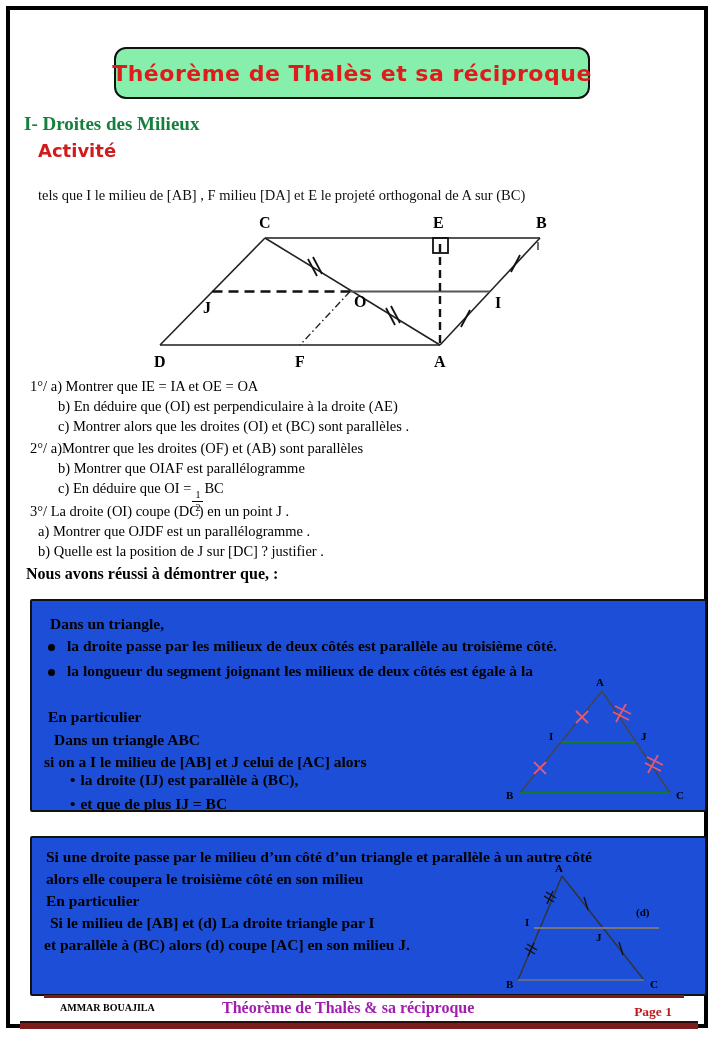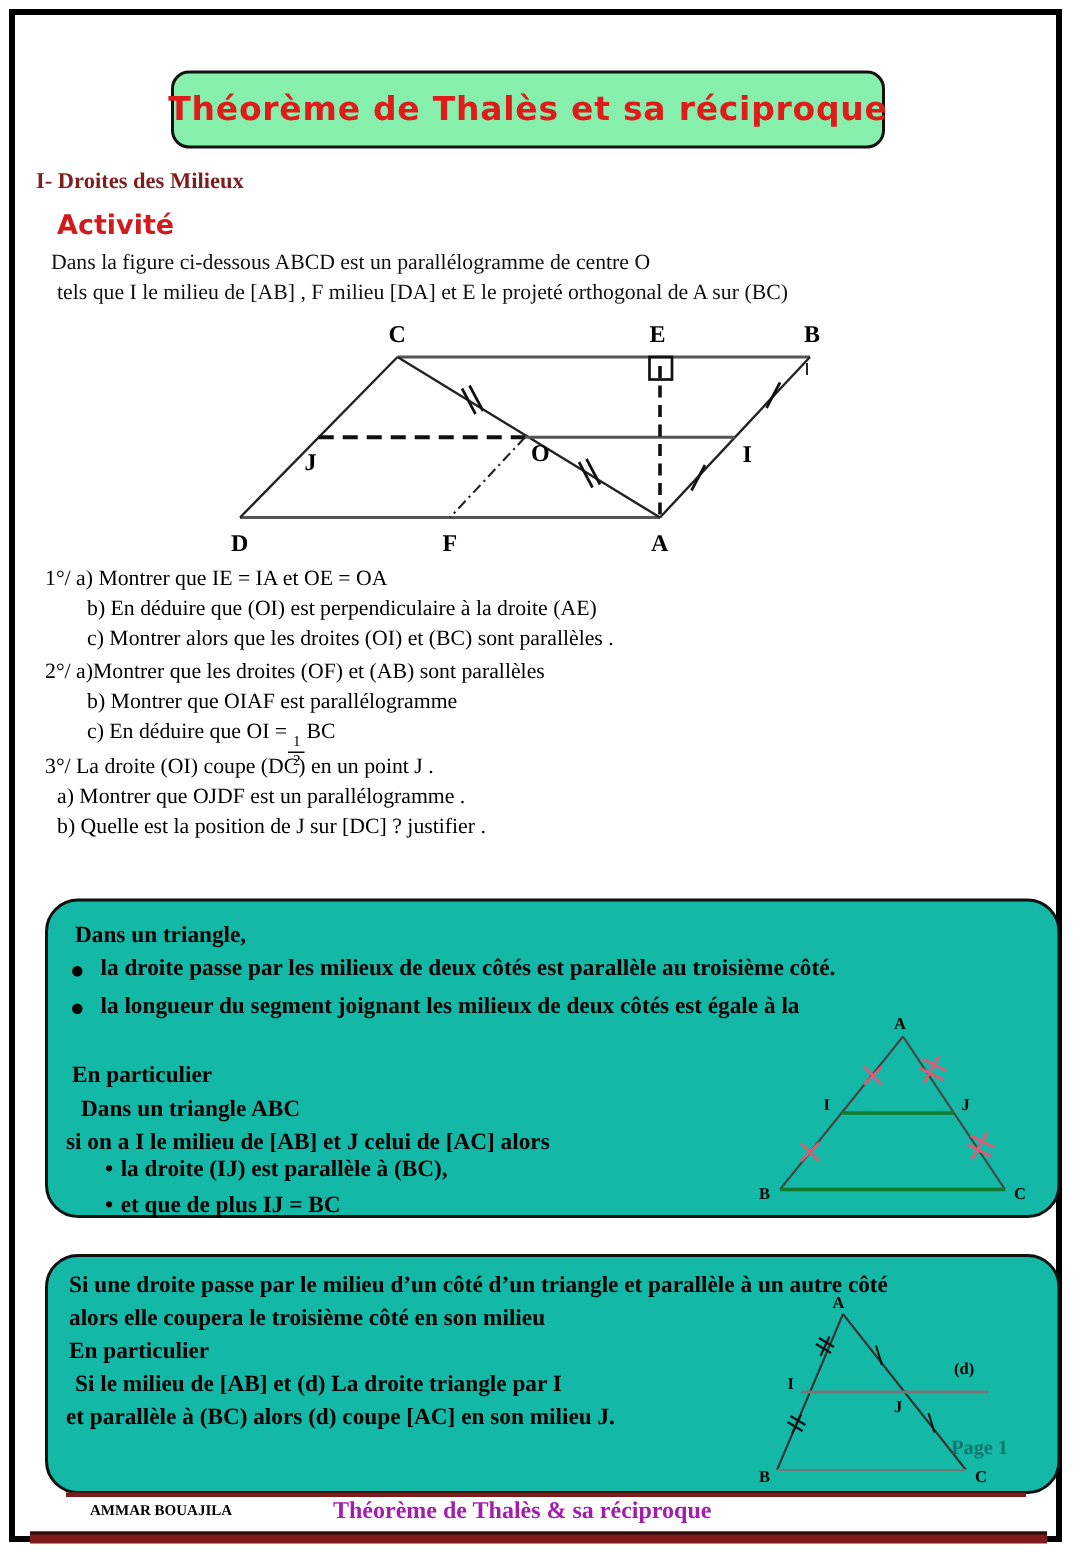--- a/index.html
+++ b/index.html
@@ -43,24 +43,24 @@
     font-weight: bold;
     font-size: 22px;
     letter-spacing: 0.5px;
     white-space: nowrap;
   }
 
   
   .h-section {
     position: absolute;
     left: 14px; top: 103px;
-    color: #7f1d1d;
-    font-family: "Liberation Serif", serif;
-    font-weight: bold;
-    font-size: 15px;
+    color: #15803d;
+    font-family: "Liberation Serif", serif;
+    font-weight: bold;
+    font-size: 19px;
   }
   .h-activity {
     position: absolute;
     left: 28px; top: 130px;
     color: #d01c1c;
     font-family: "DejaVu Sans", sans-serif;
     font-weight: bold;
     font-size: 18px;
   }
 
@@ -105,22 +105,22 @@
     font-weight: bold;
     font-size: 16px;
     font-family: "Liberation Serif", serif;
     white-space: nowrap;
   }
 
   
   .tbox {
     position: absolute;
     border: 2px solid #111;
-    border-radius: 22px;
-    background: #14b8a6;
+    border-radius: 2px;
+    background: #1d4ed8;
     box-sizing: border-box;
   }
   #box1 { left: 20px; top: 589px; width: 677px; height: 213px; }
   #box2 { left: 20px; top: 826px; width: 677px; height: 160px; }
 
   .bx-line {
     position: absolute;
     font-family: "Liberation Serif", serif;
     font-weight: bold;
     font-size: 15.5px;
@@ -166,23 +166,23 @@
     position: absolute; left: 60px; top: 1002px;
     font-family: "Liberation Serif", serif;
     font-weight: bold; font-size: 10px; color: #000;
   }
   .footer-mid {
     position: absolute; left: 222px; top: 999px;
     font-family: "Liberation Serif", serif;
     font-weight: bold; font-size: 16px; color: #a21caf;
   }
   .footer-right {
-    position: absolute; right: 48px; top: 957px;
-    font-family: "Liberation Serif", serif;
-    font-weight: bold; font-size: 13.5px; color: #0f766e;
+    position: absolute; right: 48px; top: 1004px;
+    font-family: "Liberation Serif", serif;
+    font-weight: bold; font-size: 13.5px; color: #b91c1c;
   }
 
   svg { display: block; }
   .fig-label {
     font-family: "Liberation Serif", serif;
     font-weight: bold;
     fill: #000;
   }
 </style>
 </head>
@@ -191,21 +191,20 @@
 <div id="page">
   <div class="inner">
 
     <div class="title-box">
       <span class="title-text">Théorème de Thalès et sa réciproque</span>
     </div>
 
     <div class="h-section">I- Droites des Milieux</div>
     <div class="h-activity">Activité</div>
 
-    <div class="p intro1">Dans  la figure ci-dessous ABCD  est un parallélogramme  de centre O</div>
     <div class="p intro2">tels que I le milieu de [AB]  , F milieu [DA]  et E le projeté orthogonal de A sur (BC)</div>
 
     <div style="position:absolute; left:130px; top:200px;">
       <svg width="430" height="170" viewBox="0 0 430 170">
 
         <line x1="20" y1="135" x2="300" y2="135" stroke="#555" stroke-width="2"></line>
         <line x1="125" y1="28" x2="400" y2="28" stroke="#555" stroke-width="2"></line>
         <line x1="20" y1="135" x2="125" y2="28" stroke="#222" stroke-width="1.6"></line>
         <line x1="300" y1="135" x2="400" y2="28" stroke="#222" stroke-width="1.6"></line>
 
@@ -259,20 +258,21 @@
           <span class="num">1</span>
           <span class="bar"></span>
           <span class="den">2</span>
         </span><span>BC</span>
     </div>
 
     <div class="q q3">3°/ La droite (OI) coupe (DC) en un point J .</div>
     <div class="q q3a">a) Montrer que OJDF est un parallélogramme .</div>
     <div class="q q3b">b) Quelle est la position de J sur [DC] ?  justifier .</div>
 
+    <div class="concl">Nous avons réussi à démontrer que, :</div>
 
     <div class="tbox" id="box1">
       <div class="bx-line" style="left:18px; top:14px;">Dans un triangle,</div>
 
       <div class="bullet-row" style="left:16px; top:36px;">
         <span class="bullet-dot"></span>
         <span>la droite passe par les milieux  de deux côtés est parallèle au troisième côté.</span>
       </div>
 
       <div class="bullet-row" style="left:16px; top:61px;">

